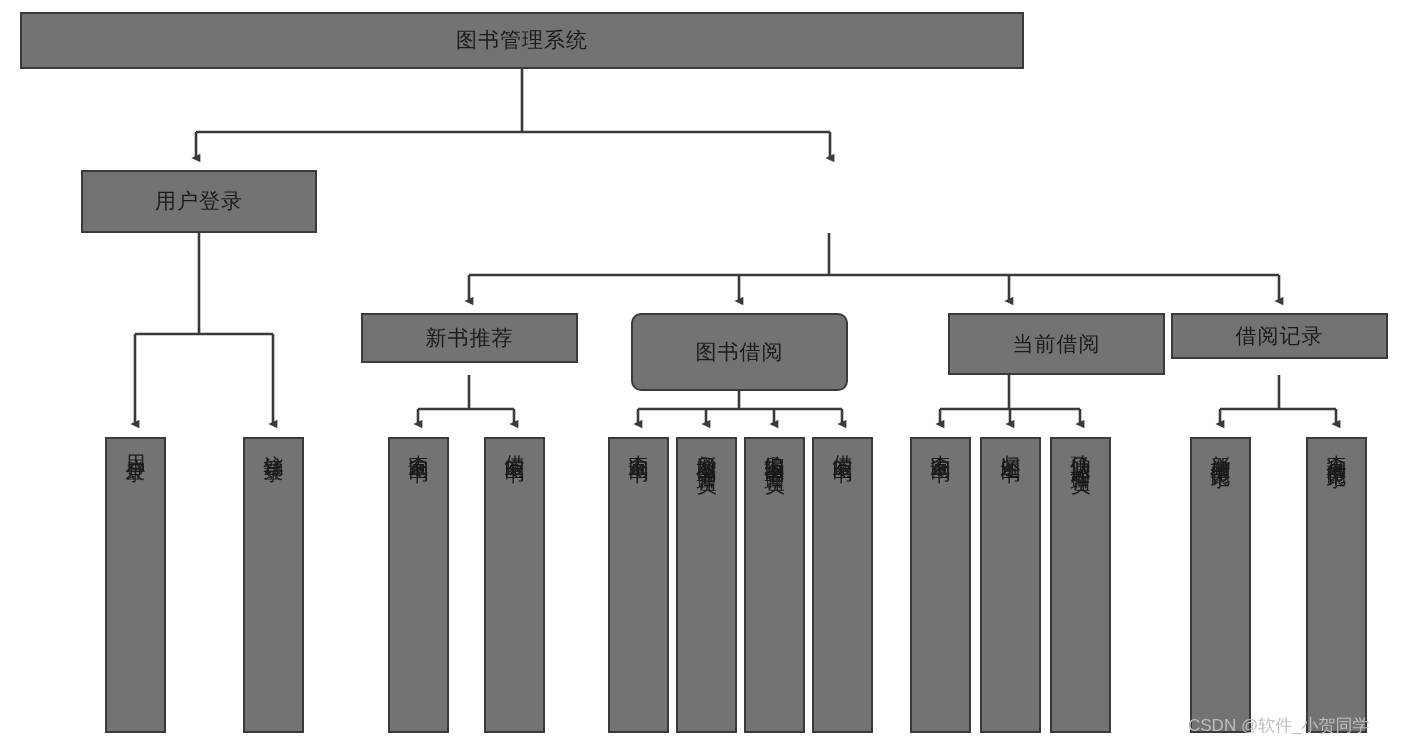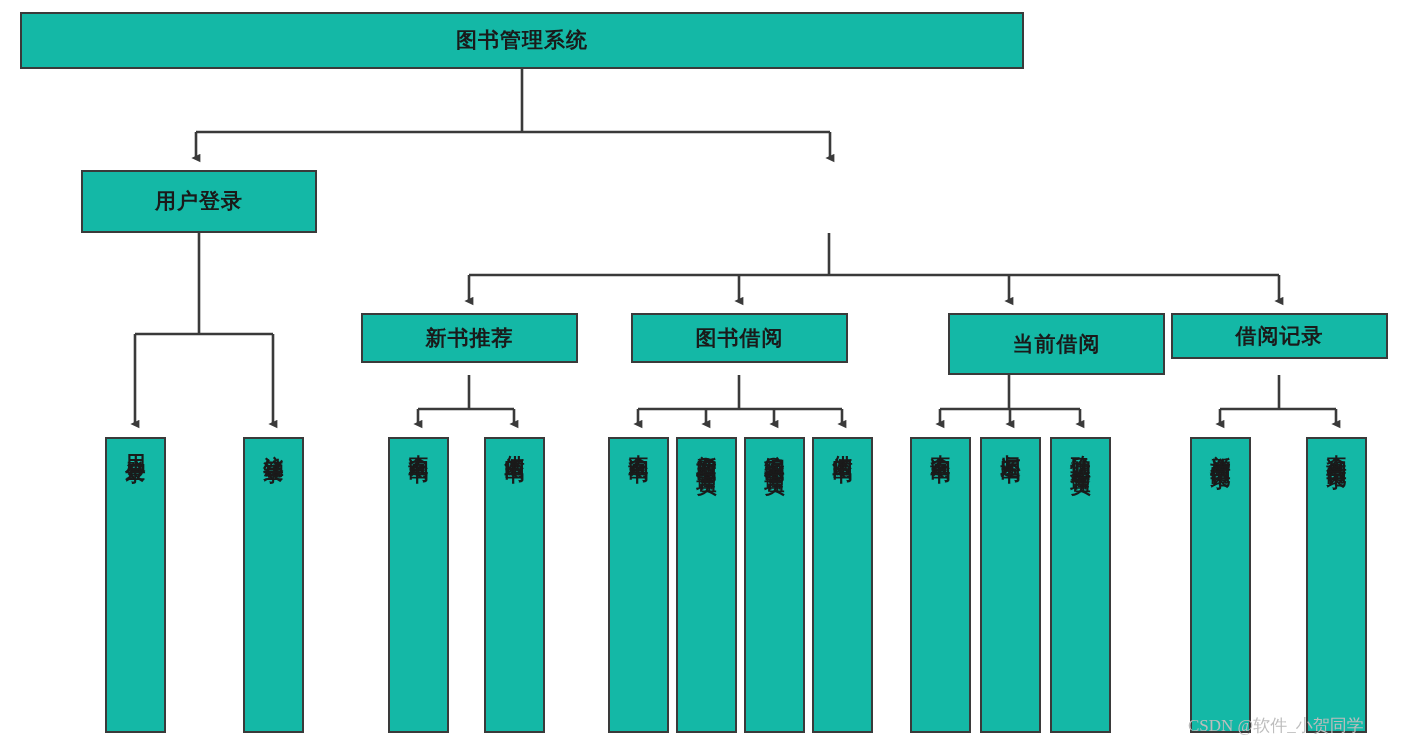--- a/index.html
+++ b/index.html
@@ -20,28 +20,27 @@
   #edges {
     position: absolute;
     left: 0;
     top: 0;
     width: 1405px;
     height: 747px;
   }
   .node {
     position: absolute;
     box-sizing: border-box;
-    background: #14b8a6;
+    background: #737373;
     border: 2px solid #3a3a3a;
     display: flex;
     align-items: center;
     justify-content: center;
     color: #1a1a1a;
     z-index: 2;
-    font-weight: bold;
   }
   .node .label {
     display: block;
     text-align: center;
     line-height: 1.15;
     white-space: nowrap;
   }
   .node.horiz .label {
     font-size: 21px;
     letter-spacing: 1px;
@@ -64,21 +63,21 @@
     white-space: nowrap;
   }
   .watermark {
     position: absolute;
     left: 1188px;
     top: 714px;
     font-size: 17px;
     color: #bdbdbd;
     white-space: nowrap;
     z-index: 3;
-    font-family: Liberation Serif, serif;
+    font-family: Liberation Sans, sans-serif;
   }
 </style>
 </head>
 <body>
 
 <div id="canvas">
 
   <svg id="edges" viewBox="0 0 1405 747" xmlns="http://www.w3.org/2000/svg">
     <defs>
       <marker id="arrow" markerWidth="10" markerHeight="10" refX="4.2" refY="5" orient="auto" markerUnits="userSpaceOnUse">
@@ -133,21 +132,21 @@
     <span class="label">图书管理系统</span>
   </div>
 
   <div class="node horiz" style="left:81px;top:170px;width:236px;height:63px;">
     <span class="label">用户登录</span>
   </div>
 
   <div class="node horiz" style="left:361px;top:313px;width:217px;height:50px;">
     <span class="label">新书推荐</span>
   </div>
-  <div class="node horiz" style="left:631px;top:313px;width:217px;height:50px;">
+  <div class="node horiz" style="left:631px;top:313px;width:217px;height:78px;border-radius:10px;">
     <span class="label">图书借阅</span>
   </div>
   <div class="node horiz" style="left:901px;top:313px;width:217px;height:62px;margin-left:47px;">
     <span class="label">当前借阅</span>
   </div>
   <div class="node horiz" style="left:1171px;top:313px;width:217px;height:46px;">
     <span class="label">借阅记录</span>
   </div>
 
   <div class="node vert" style="left:105px;top:437px;width:61px;height:296px;">

